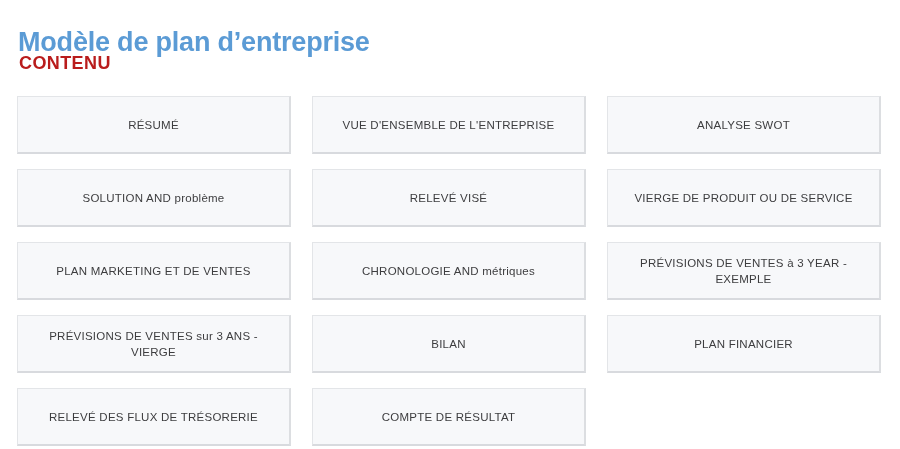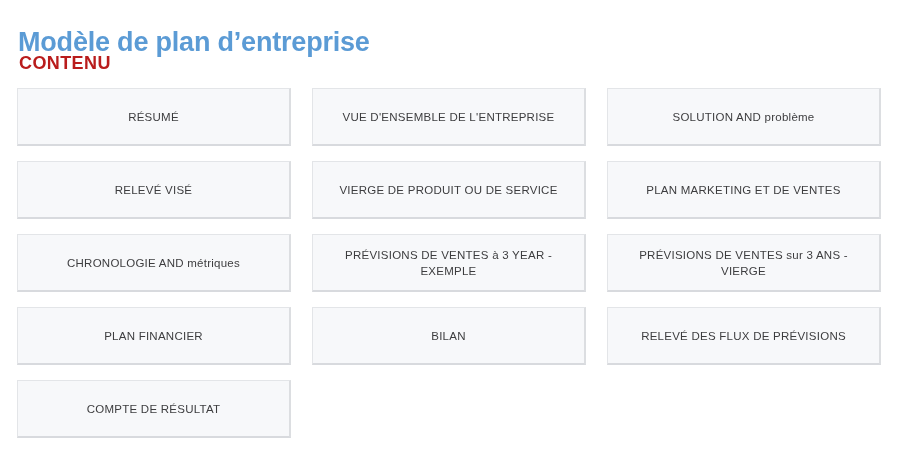--- a/index.html
+++ b/index.html
@@ -45,21 +45,21 @@
     font-weight: 700;
     letter-spacing: 0.4px;
     color: #b91c1c;
     line-height: 26px;
     white-space: nowrap;
   }
 
   .grid {
     position: absolute;
     left: 17px;
-    top: 88px;
+    top: 96px;
     width: 868px;
     display: grid;
     grid-template-columns: repeat(3, 274px);
     column-gap: 21px;
     row-gap: 15px;
   }
 
   .tile {
     position: relative;
     height: 58px;
@@ -96,20 +96,23 @@
   <div class="section-label">CONTENU</div>
 
   <div class="grid">
     <div class="tile">
       <span class="tile-label">RÉSUMÉ</span>
     </div>
     <div class="tile">
       <span class="tile-label">VUE D'ENSEMBLE DE L'ENTREPRISE</span>
     </div>
     <div class="tile">
+      <span class="tile-label">ANALYSE SWOT</span>
+    </div>
+    <div class="tile">
       <span class="tile-label">SOLUTION AND problème</span>
     </div>
     <div class="tile">
       <span class="tile-label">RELEVÉ VISÉ</span>
     </div>
     <div class="tile">
       <span class="tile-label">VIERGE DE PRODUIT OU DE SERVICE</span>
     </div>
     <div class="tile">
       <span class="tile-label">PLAN MARKETING ET DE VENTES</span>
@@ -119,26 +122,26 @@
     </div>
     <div class="tile">
       <span class="tile-label">PRÉVISIONS DE VENTES à 3 YEAR -
 EXEMPLE</span>
     </div>
     <div class="tile">
       <span class="tile-label">PRÉVISIONS DE VENTES sur 3 ANS -
 VIERGE</span>
     </div>
     <div class="tile">
+      <span class="tile-label">BILAN</span>
+    </div>
+    <div class="tile">
       <span class="tile-label">PLAN FINANCIER</span>
     </div>
     <div class="tile">
-      <span class="tile-label">BILAN</span>
-    </div>
-    <div class="tile">
-      <span class="tile-label">RELEVÉ DES FLUX DE PRÉVISIONS</span>
+      <span class="tile-label">RELEVÉ DES FLUX DE TRÉSORERIE</span>
     </div>
     <div class="tile">
       <span class="tile-label">COMPTE DE RÉSULTAT</span>
     </div>
   </div>
 
 </div>
 
 </body></html>

